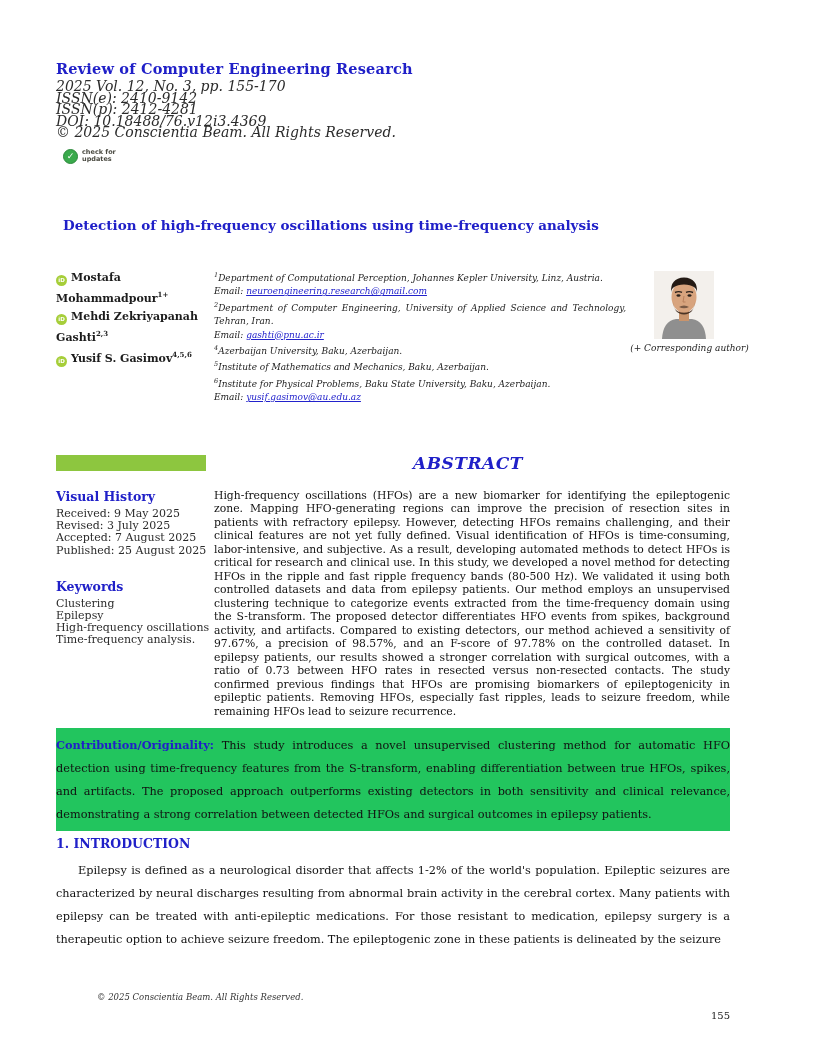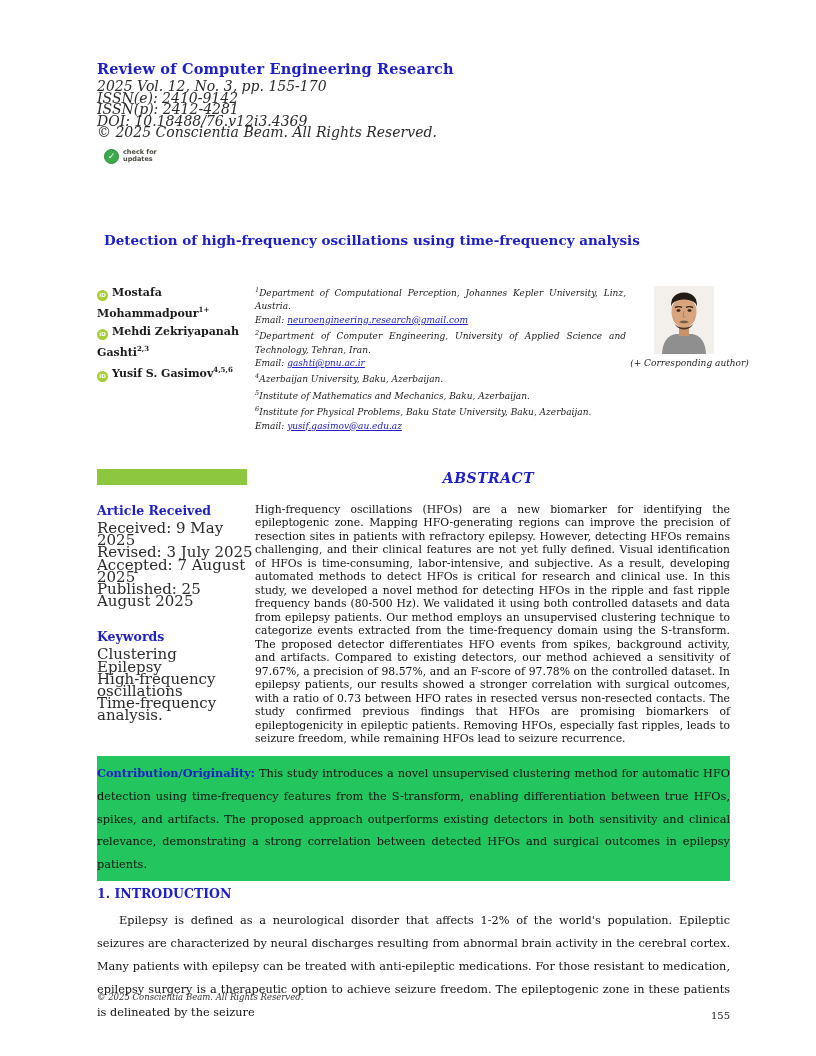--- a/index.html
+++ b/index.html
@@ -6,21 +6,21 @@
   html, body { background: #9a9a9a; }
   .page {
     position: relative;
     width: 816px; height: 1056px;
     margin: 0 auto;
     background: #ffffff;
     font-family: "DejaVu Serif", serif;
     color: #1c1c1c;
     overflow: hidden;
   }
-  .content { padding: 60px 86px 0 97px; }
+  .content { padding: 60px 86px 0 56px; }
 
   
   .journal-name {
     color: #2020c8; font-size: 14.5px; font-weight: bold; letter-spacing: .2px;
   }
   .journal-meta { margin-top: 4px; font-size: 14px; font-style: italic; color: #2b2b2b; }
   .journal-meta div { line-height: 11.6px; }
 
   .badge {
     display: inline-flex; align-items: center; gap: 4px;
@@ -34,21 +34,21 @@
     border: 1px solid #2d8a3c;
   }
   .badge-text {
     display: inline-flex; flex-direction: column;
     font-family: "DejaVu Sans", sans-serif;
     font-size: 6.5px; font-weight: bold; color: #4b4b42; line-height: 7.5px;
   }
 
   
   .article-title {
-    margin-top: 68px;
+    margin-top: 53px;
     color: #2020c8; font-size: 13.5px; font-weight: bold;
     padding-left: 7px;
   }
 
   
   .authors-row { display: flex; margin-top: 36px; min-height: 172px; }
   .authors-col { width: 158px; flex: 0 0 158px; font-size: 11px; font-weight: bold; line-height: 17.5px; }
   .author { display: block; }
   .orcid {
     display: inline-flex; align-items: center; justify-content: center;
@@ -67,27 +67,27 @@
   .headshot { display: block; margin: 2px auto 0 auto; width: 60px; height: 68px; }
   .photo-caption {
     position: absolute; top: 74px; left: 56%; transform: translateX(-50%);
     white-space: nowrap; font-size: 9px; font-style: italic; color: #222;
   }
 
   
   .abstract-head-row { display: flex; align-items: center; margin-top: 12px; }
   .green-bar { width: 150px; height: 16px; background: #8dc63f; flex: 0 0 150px; }
   .abstract-title-wrap { flex: 1; text-align: center; }
-  .abstract-title { color: #2020c8; font-size: 14px; font-weight: bold; font-style: italic; letter-spacing: .5px; }
+  .abstract-title { color: #2020c8; font-size: 17px; font-weight: bold; font-style: italic; letter-spacing: .5px; }
 
   
   .body-row { display: flex; margin-top: 16px; }
   .sidebar { width: 158px; flex: 0 0 158px; }
   .sidebar h3 { color: #2020c8; font-size: 12.5px; font-weight: bold; margin-bottom: 4px; }
-  .sidebar .lines div { font-size: 15px; line-height: 12.2px; color: #2b2b2b; }
+  .sidebar .lines div { font-size: 11px; line-height: 12.2px; color: #2b2b2b; }
   .sidebar .keywords-block { margin-top: 22px; }
   .abstract-body { flex: 1; font-size: 10.8px; line-height: 13.5px; text-align: justify; color: #111; }
 
   
   .contribution {
     margin-top: 10px; background: #22c55e; padding: 6px 0 4px 0;
     font-size: 11.3px; line-height: 22.8px; text-align: justify; color: #111;
   }
   .contrib-label { color: #2020c8; font-weight: bold; }
 
@@ -176,21 +176,21 @@
       <div class="green-bar"></div>
       <div class="abstract-title-wrap">
         <span class="abstract-title">ABSTRACT</span>
       </div>
     </div>
 
     
     <div class="body-row">
       <div class="sidebar">
         <div>
-          <h3>Article Received</h3>
+          <h3>Visual History</h3>
           <div class="lines">
             <div>Received: 9 May 2025</div>
             <div>Revised: 3 July 2025</div>
             <div>Accepted: 7 August 2025</div>
             <div>Published: 25 August 2025</div>
           </div>
         </div>
         <div class="keywords-block">
           <h3>Keywords</h3>
           <div class="lines">

